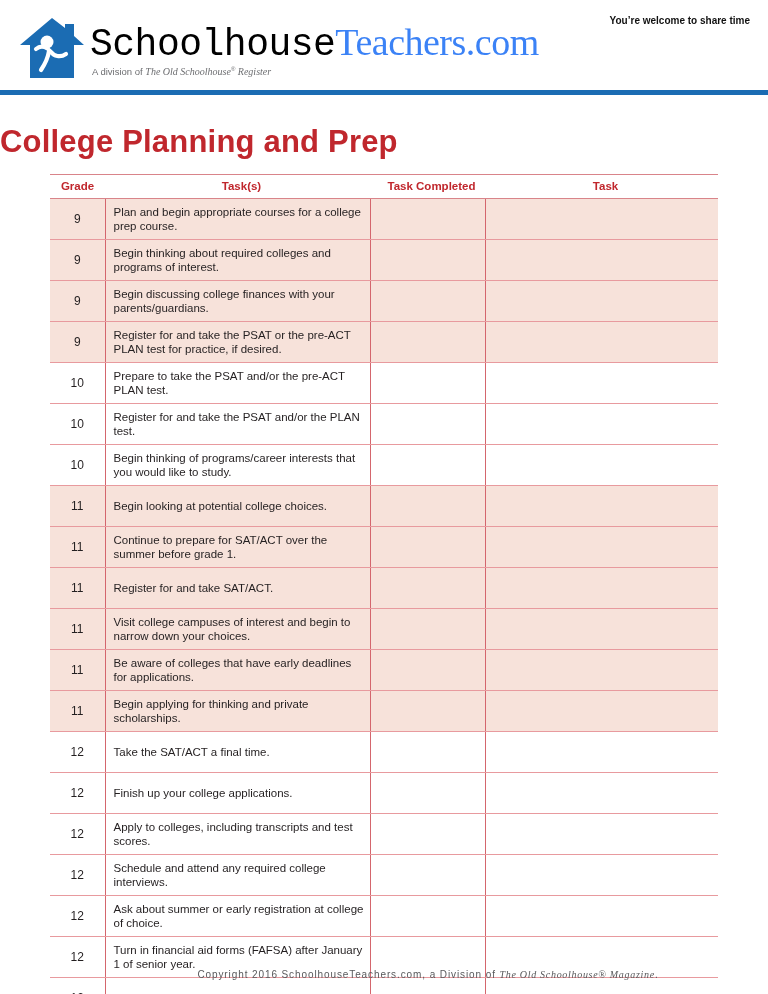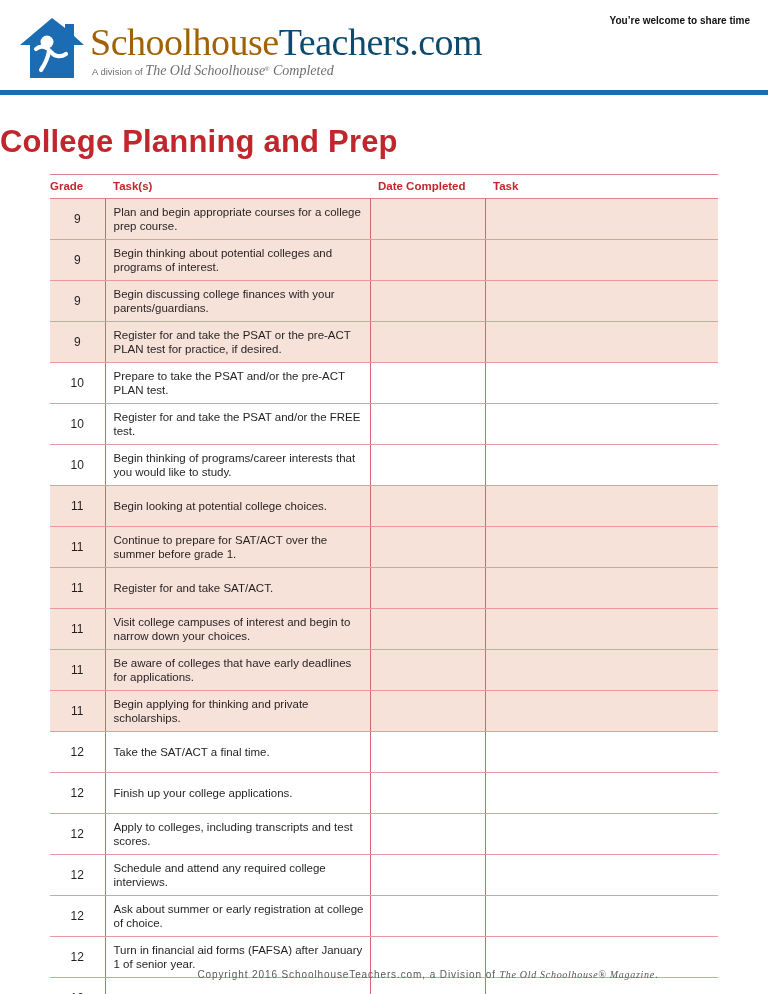--- a/index.html
+++ b/index.html
@@ -38,34 +38,34 @@
   .logo-text-wrap {
     padding-top: 6px;
   }
   .wordmark {
     font-family: "Liberation Serif", serif;
     font-size: 38px;
     line-height: 40px;
     letter-spacing: -0.5px;
     white-space: nowrap;
   }
-  .wordmark .school { color: #a16207; }
-  .wordmark .teach  { color: #0c4a6e; }
+  .wordmark .school { color: #000000; font-family: Liberation Mono, monospace; }
+  .wordmark .teach  { color: #3b82f6; }
   .tagline {
     font-family: "Liberation Sans", sans-serif;
     font-size: 9.5px;
     color: #6d6e71;
     margin-top: 1px;
     margin-left: 2px;
     white-space: nowrap;
   }
   .tagline .ital {
     font-family: "Liberation Serif", serif;
     font-style: italic;
-    font-size: 14px;
+    font-size: 10px;
   }
   .tagline .sup { font-size: 6px; vertical-align: super; }
 
   .promo {
     position: absolute;
     right: 18px;
     top: 14px;
     text-align: right;
     font-size: 10px;
     line-height: 13.5px;
@@ -107,21 +107,21 @@
   }
   table.checklist col.c-grade  { width: 55px; }
   table.checklist col.c-task   { width: 265px; }
   table.checklist col.c-date   { width: 115px; }
   table.checklist col.c-notes  { width: 233px; }
 
   table.checklist thead th {
     font-size: 11.5px;
     font-weight: bold;
     color: #c0272d;
-    text-align: left;
+    text-align: center;
     padding: 4px 0 5px 8px;
     border-top: 1.3px solid #d9848a;
     border-bottom: 1.3px solid #d9848a;
     vertical-align: bottom;
     line-height: 14px;
   }
   table.checklist thead th.th-grade { padding-left: 0; }
 
   table.checklist tbody td {
     border-bottom: 1px solid #e89a9e;
@@ -181,21 +181,21 @@
         <circle cx="29" cy="26" r="6.5" fill="#ffffff"></circle>
         <path d="M18 33 C24 28 30 32 33 36 C36 40 42 42 48 38" stroke="#ffffff" stroke-width="4.2" fill="none" stroke-linecap="round"></path>
         <path d="M31 35 C30 42 27 48 23 54" stroke="#ffffff" stroke-width="4.2" fill="none" stroke-linecap="round"></path>
       </svg>
     </span>
     <span class="logo-text-wrap">
       <div class="wordmark">
         <span class="school">Schoolhouse</span><span class="teach">Teachers.com</span>
       </div>
       <div class="tagline">
-        <span>A division of </span><span class="ital">The Old Schoolhouse</span><span class="sup">®</span><span class="ital"> Completed</span>
+        <span>A division of </span><span class="ital">The Old Schoolhouse</span><span class="sup">®</span><span class="ital"> Register</span>
       </div>
     </span>
   </div>
 
   <div class="promo">
     <div class="line2">You’re welcome to share time</div>
   </div>
 
   <div class="blue-rule"></div>
 </div>
@@ -207,34 +207,34 @@
     <colgroup>
       <col class="c-grade">
         <col class="c-task">
         <col class="c-date">
         <col class="c-notes">
     </colgroup>
     <thead>
       <tr>
         <th class="th-grade">Grade</th>
         <th>Task(s)</th>
-        <th>Date Completed</th>
+        <th>Task Completed</th>
         <th>Task</th>
       </tr>
     </thead>
     <tbody id="checklist-body">
         <tr class="shaded">
           <td class="cell-grade">9</td>
           <td class="cell-task">Plan and begin appropriate courses for a college prep course.</td>
           <td class="cell-date"></td>
           <td class="cell-notes"></td>
         </tr>
         <tr class="shaded">
           <td class="cell-grade">9</td>
-          <td class="cell-task">Begin thinking about potential colleges and programs of interest.</td>
+          <td class="cell-task">Begin thinking about required colleges and programs of interest.</td>
           <td class="cell-date"></td>
           <td class="cell-notes"></td>
         </tr>
         <tr class="shaded">
           <td class="cell-grade">9</td>
           <td class="cell-task">Begin discussing college finances with your parents/guardians.</td>
           <td class="cell-date"></td>
           <td class="cell-notes"></td>
         </tr>
         <tr class="shaded">
@@ -244,21 +244,21 @@
           <td class="cell-notes"></td>
         </tr>
         <tr class="plain">
           <td class="cell-grade">10</td>
           <td class="cell-task">Prepare to take the PSAT and/or the pre-ACT PLAN test.</td>
           <td class="cell-date"></td>
           <td class="cell-notes"></td>
         </tr>
         <tr class="plain">
           <td class="cell-grade">10</td>
-          <td class="cell-task">Register for and take the PSAT and/or the FREE test.</td>
+          <td class="cell-task">Register for and take the PSAT and/or the PLAN test.</td>
           <td class="cell-date"></td>
           <td class="cell-notes"></td>
         </tr>
         <tr class="plain">
           <td class="cell-grade">10</td>
           <td class="cell-task">Begin thinking of programs/career interests that you would like to study.</td>
           <td class="cell-date"></td>
           <td class="cell-notes"></td>
         </tr>
         <tr class="shaded">

